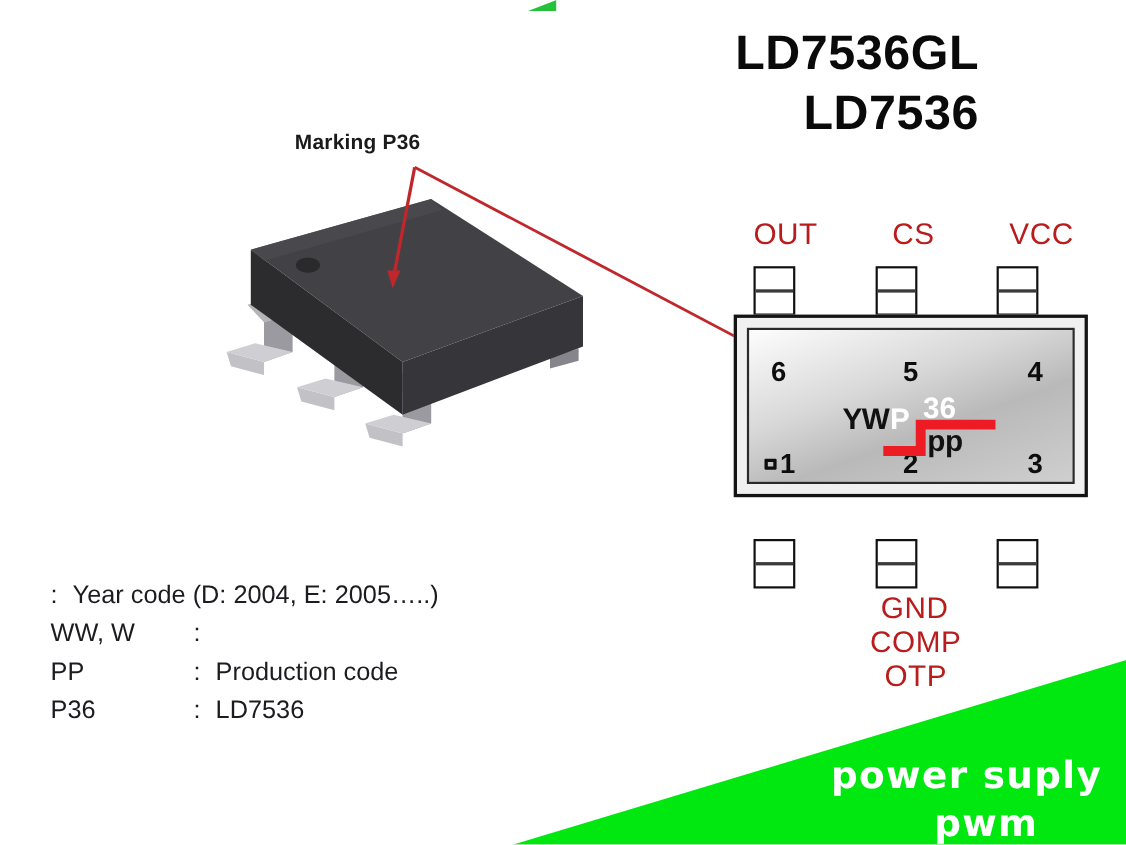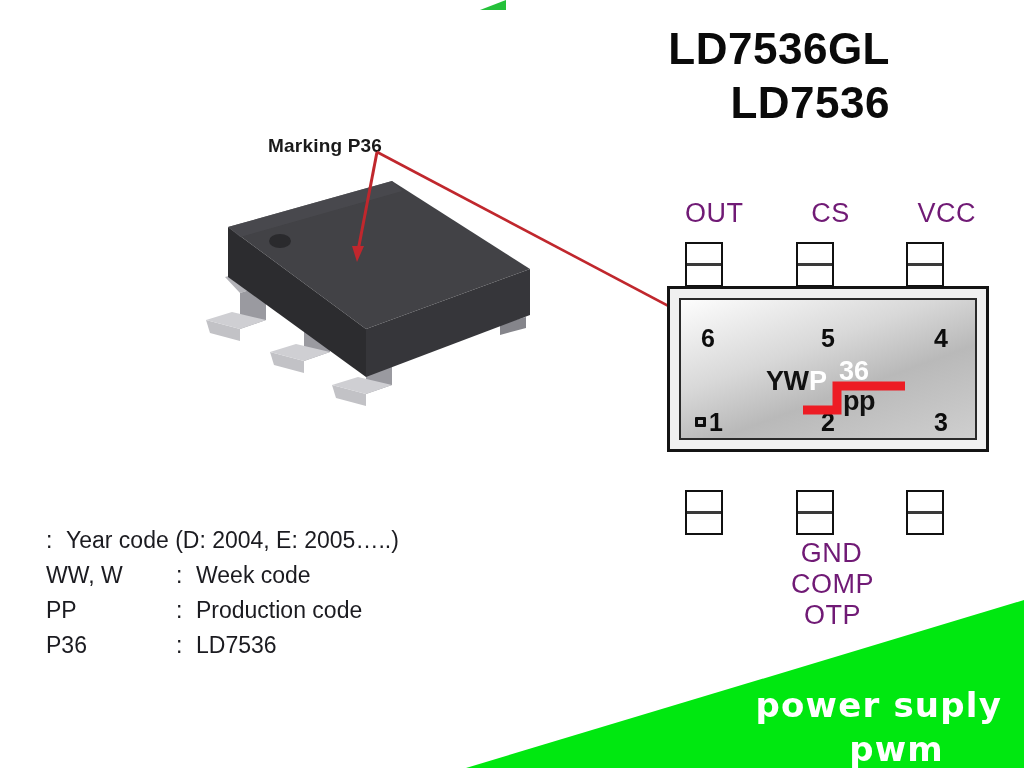--- a/index.html
+++ b/index.html
@@ -69,21 +69,20 @@
   
   .marking-label {
     position: absolute;
     left: 268px;
     top: 119px;
     font-size: 19px;
     font-weight: bold;
     color: #1a1a1a;
     letter-spacing: 0.2px;
     white-space: nowrap;
-    margin-top: 16px;
   }
 
   
   .leader-layer {
     position: absolute;
     left: 0; top: 0;
     width: 1024px; height: 768px;
     pointer-events: none;
   }
 
@@ -105,21 +104,21 @@
     width: 345px;
     height: 400px;
   }
 
   .pin-label-row {
     position: absolute;
     left: 0;
     width: 345px;
     display: flex;
     font-size: 27px;
-    color: #701a75;
+    color: #b91c1c;
     letter-spacing: 0.5px;
   }
   .pin-label-row.top { top: 8px; }
   .pin-label-row.bottom { top: 348px; flex-direction: column; }
   .pin-label-row .cell {
     flex: 1 1 0;
     text-align: center;
   }
   .pin-label-row.top .cell:nth-child(1) { margin-left: -4px; }
   .pin-label-row.bottom .cell:nth-child(1) { margin-left: -2px; }
@@ -374,21 +373,20 @@
   </div>
 
   <div class="legend">
     <div class="legend-row">
       <span class="sep">:</span>
       <span class="val">Year code (D: 2004, E: 2005…..)</span>
     </div>
     <div class="legend-row">
       <span class="key">WW, W</span>
       <span class="sep">:</span>
-      <span class="val">Week code</span>
     </div>
     <div class="legend-row">
       <span class="key">PP</span>
       <span class="sep">:</span>
       <span class="val">Production code</span>
     </div>
     <div class="legend-row">
       <span class="key">P36</span>
       <span class="sep">:</span>
       <span class="val">LD7536</span>

